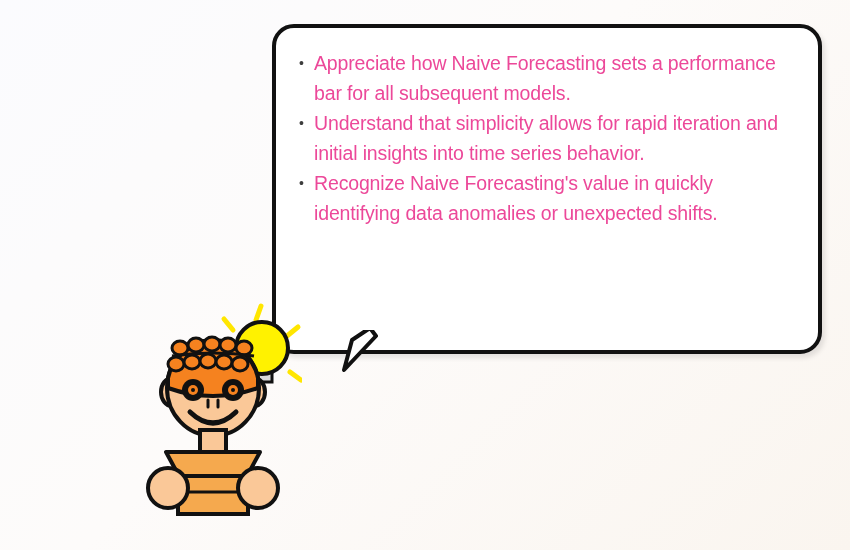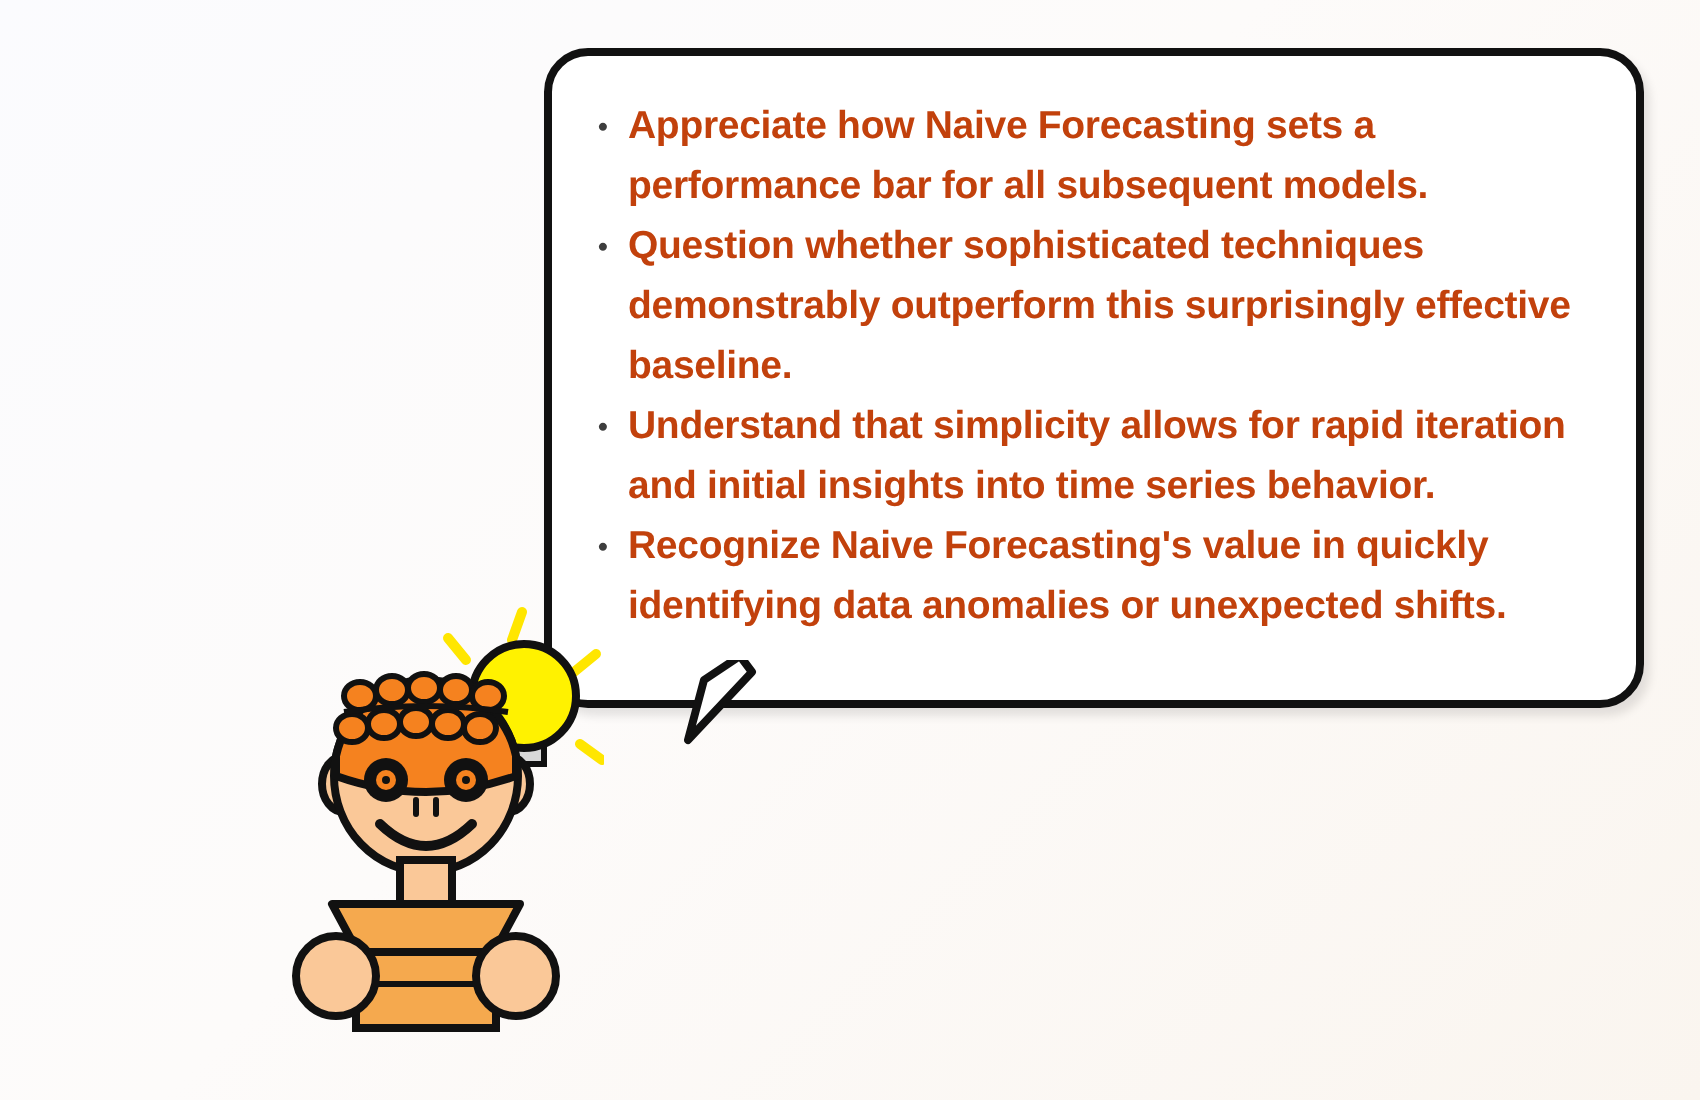--- a/index.html
+++ b/index.html
@@ -42,25 +42,24 @@
     right: 18px;
     list-style: none;
     margin: 0;
     padding: 0;
   }
 
   .bullet-item {
     position: relative;
     padding-left: 16px;
     margin: 0 0 0 0;
-    color: #c2410c;
+    color: #ec4899;
     font-size: 19.5px;
     line-height: 30px;
     letter-spacing: -0.15px;
-    font-weight: bold;
   }
   .bullet-item::before {
     content: "\2022";
     position: absolute;
     left: 1px;
     top: 0;
     font-size: 14px;
     line-height: 30px;
     color: #3d3d3d;
   }
@@ -84,21 +83,20 @@
   }
 </style>
 </head>
 <body>
 
 <div id="stage">
 
   <div id="bubble">
     <ul id="bullet-list">
       <li class="bullet-item">Appreciate how Naive Forecasting sets a performance bar for all subsequent models.</li>
-      <li class="bullet-item">Question whether sophisticated techniques demonstrably outperform this surprisingly effective baseline.</li>
       <li class="bullet-item">Understand that simplicity allows for rapid iteration and initial insights into time series behavior.</li>
       <li class="bullet-item">Recognize Naive Forecasting's value in quickly identifying data anomalies or unexpected shifts.</li>
     </ul>
   </div>
 
   <svg id="bubble-tail" viewBox="0 0 70 50">
     <polygon points="40,2 46,10 14,44 22,14" fill="#ffffff" stroke="#111111" stroke-width="4" stroke-linejoin="round"></polygon>
     <rect x="10" y="0" width="60" height="4" fill="#ffffff"></rect>
   </svg>
 

